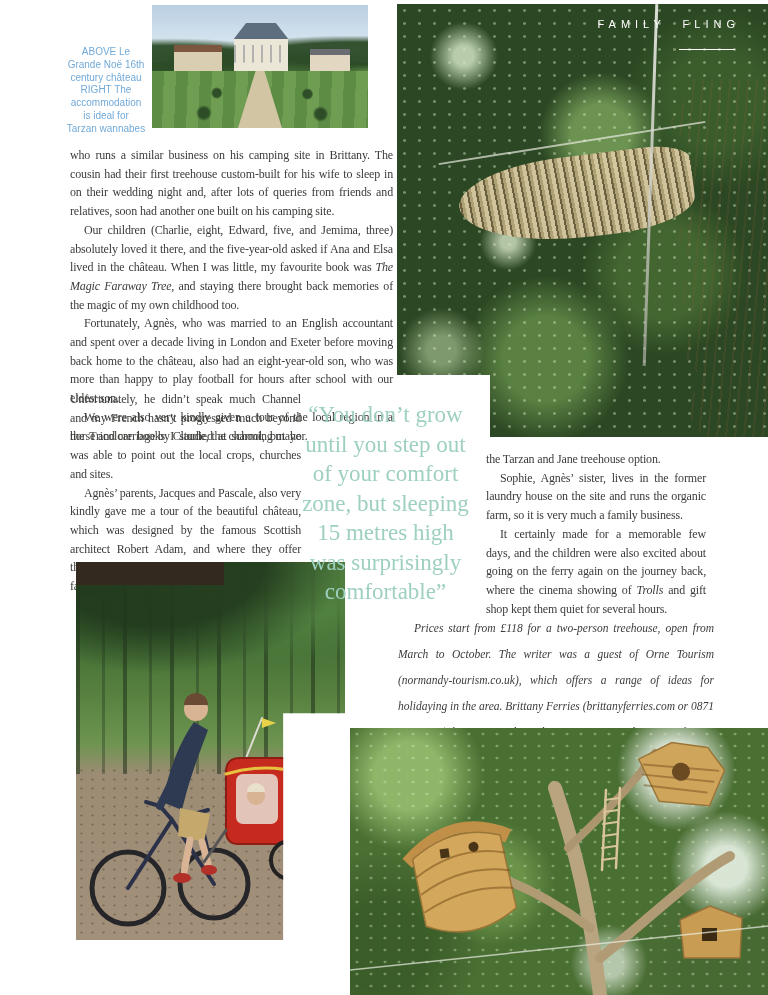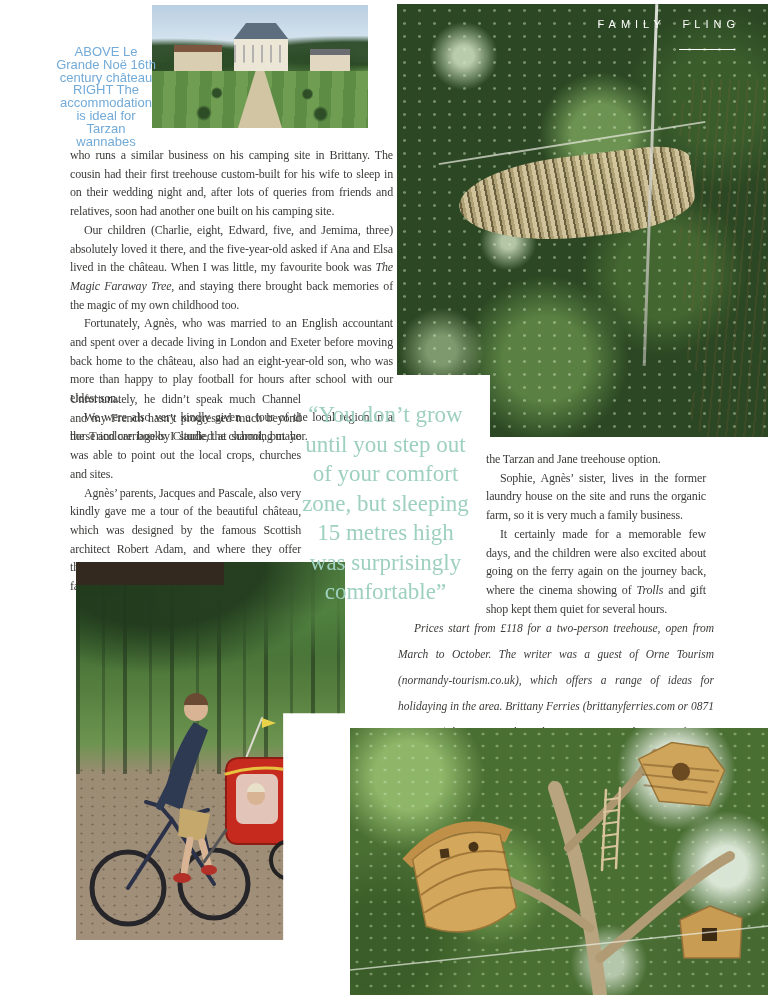--- a/index.html
+++ b/index.html
@@ -10,21 +10,21 @@
   .bodycol{font-size:12px;line-height:18.7px;text-align:justify;letter-spacing:-0.15px;}
   .bodycol p{margin:0;}
   .bodycol p.ind{text-indent:14px;}
   #col1{left:70px;top:146px;width:323px;}
   #col2{left:70px;top:390px;width:231px;}
   #col3{left:486px;top:450px;width:220px;}
   #pullquote{left:278px;top:400px;width:215px;text-align:center;white-space:pre-line;
              font-size:23px;line-height:29.5px;z-index:6;}
   #prices{left:398px;top:615px;width:316px;font-style:italic;font-size:11.5px;line-height:26px;
           text-align:justify;text-indent:16px;}
-  .photocaption{font-family:"Liberation Sans",sans-serif;font-size:13px;line-height:12.8px;
+  .photocaption{font-family:"Liberation Sans",sans-serif;font-size:10px;line-height:12.8px;
                 text-align:center;white-space:pre-line;}
   #caption-top{left:56px;top:46px;width:100px;}
   #caption-box{left:283px;top:851px;width:86px;height:101px;background:#ffffff;z-index:7;
                display:flex;align-items:flex-start;justify-content:center;padding-top:7px;box-sizing:border-box;}
   
   #family-fling{right:28px;top:18px;color:#ffffff;font-family:"Liberation Sans",sans-serif;
                 font-size:11px;letter-spacing:5px;word-spacing:9px;z-index:4;}
   #ff-underline{right:33px;top:49px;width:56px;height:1px;background:#ffffff;z-index:4;}
   
   #chateau{left:152px;top:5px;width:216px;height:123px;overflow:hidden;

